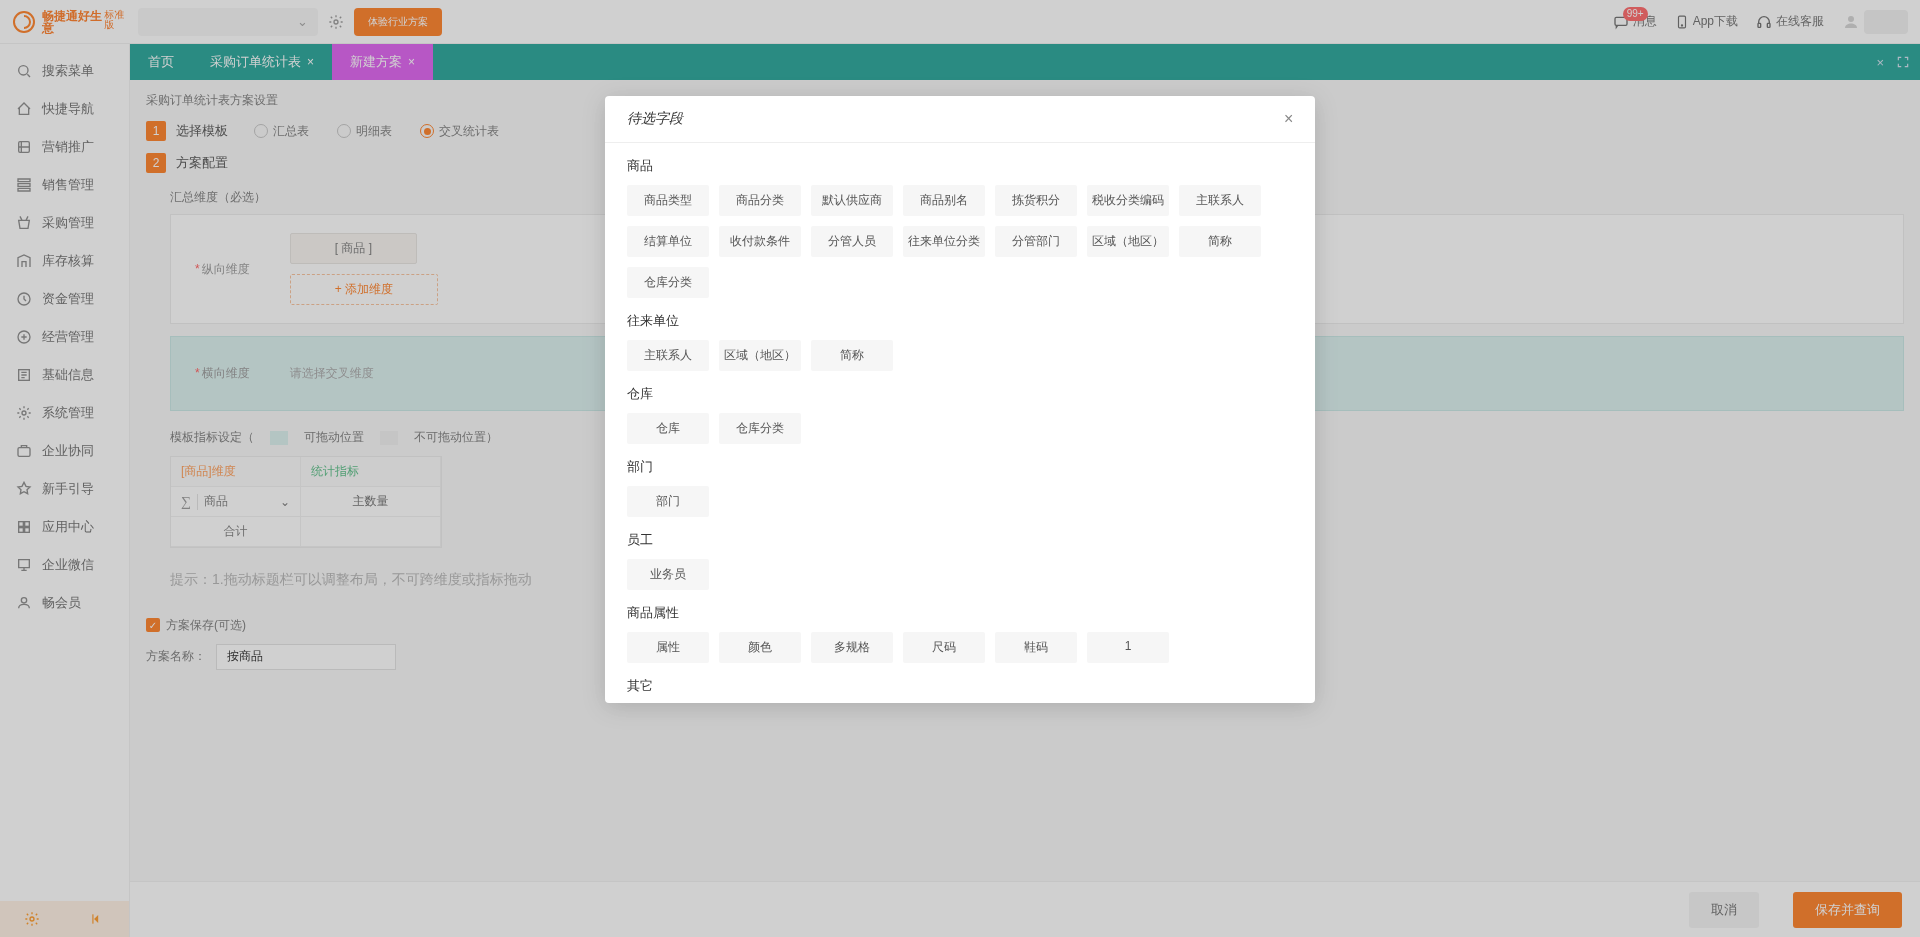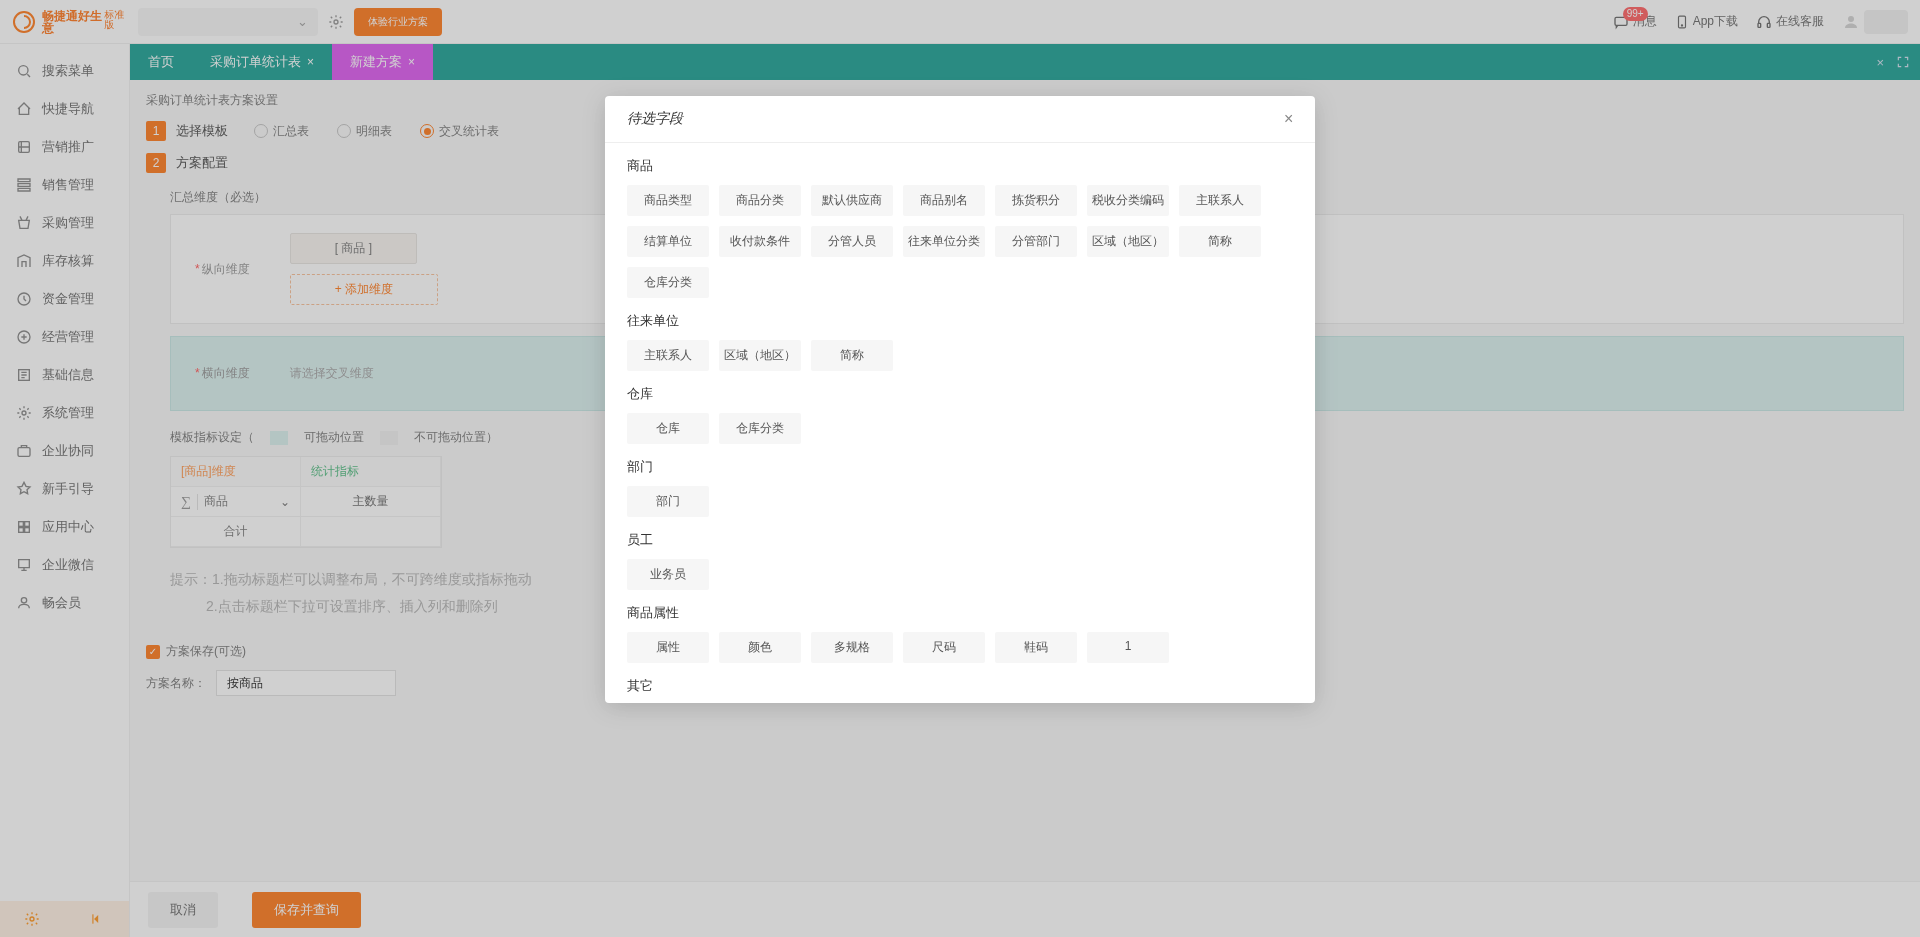--- a/index.html
+++ b/index.html
@@ -78,21 +78,21 @@
 
 .hints { font-size: 14px; color: #aaa; margin-top: 18px; line-height: 1.9; }
 
 .save-section { margin-top: 24px; }
 .check-row { display: flex; align-items: center; gap: 6px; font-size: 12px; color: #666; margin-bottom: 10px; }
 .checkbox { width: 14px; height: 14px; background: #ff6a00; border-radius: 2px; display: inline-flex; align-items: center; justify-content: center; color: #fff; font-size: 10px; }
 .name-row { display: flex; align-items: center; gap: 10px; font-size: 12px; color: #666; }
 .name-input { border: 1px solid #ddd; padding: 5px 10px; width: 180px; font-size: 12px; }
 
 
-.bottom-bar { position: absolute; bottom: 0; left: 0; right: 0; height: 56px; background: #fff; border-top: 1px solid #eee; display: flex; align-items: center; gap: 12px; padding: 0 18px; }
+.bottom-bar { position: absolute; bottom: 0; left: 0; right: 0; height: 56px; background: #fff; border-top: 1px solid #eee; display: flex; align-items: center; justify-content: flex-end; gap: 12px; padding: 0 18px; }
 .btn { padding: 9px 22px; font-size: 13px; border-radius: 3px; cursor: pointer; border: none; }
 .btn.default { background: #f2f2f2; color: #555; }
 .btn.primary { background: #ff6a00; color: #fff; margin-left: 22px; }
 
 
 .mask { position: fixed; inset: 0; background: rgba(120,120,120,0.35); z-index: 50; }
 
 
 .modal { position: fixed; top: 96px; left: 50%; transform: translateX(-50%); width: 710px; background: #fff; border-radius: 4px; z-index: 60; box-shadow: 0 4px 24px rgba(0,0,0,0.15); }
 .modal-header { display: flex; align-items: center; justify-content: space-between; padding: 14px 22px; border-bottom: 1px solid #eee; font-style: italic; }
@@ -421,21 +421,20 @@
             <div class="mt-cell mt-metric-cell">主数量</div>
           </div>
           <div class="mt-header">
             <div class="mt-cell mt-prod-col mt-total">合计</div>
             <div class="mt-cell mt-metric-cell"></div>
           </div>
         </div>
 
         <div class="hints">
           <div>提示：1.拖动标题栏可以调整布局，不可跨维度或指标拖动</div>
-          <div style="padding-left:36px;">2.点击标题栏下拉可设置排序、插入列和删除列</div>
         </div>
       </div>
 
       <div class="save-section">
         <div class="check-row">
           <span class="checkbox">✓</span>
           <span>方案保存(可选)</span>
         </div>
         <div class="name-row">
           <span>方案名称：</span>

